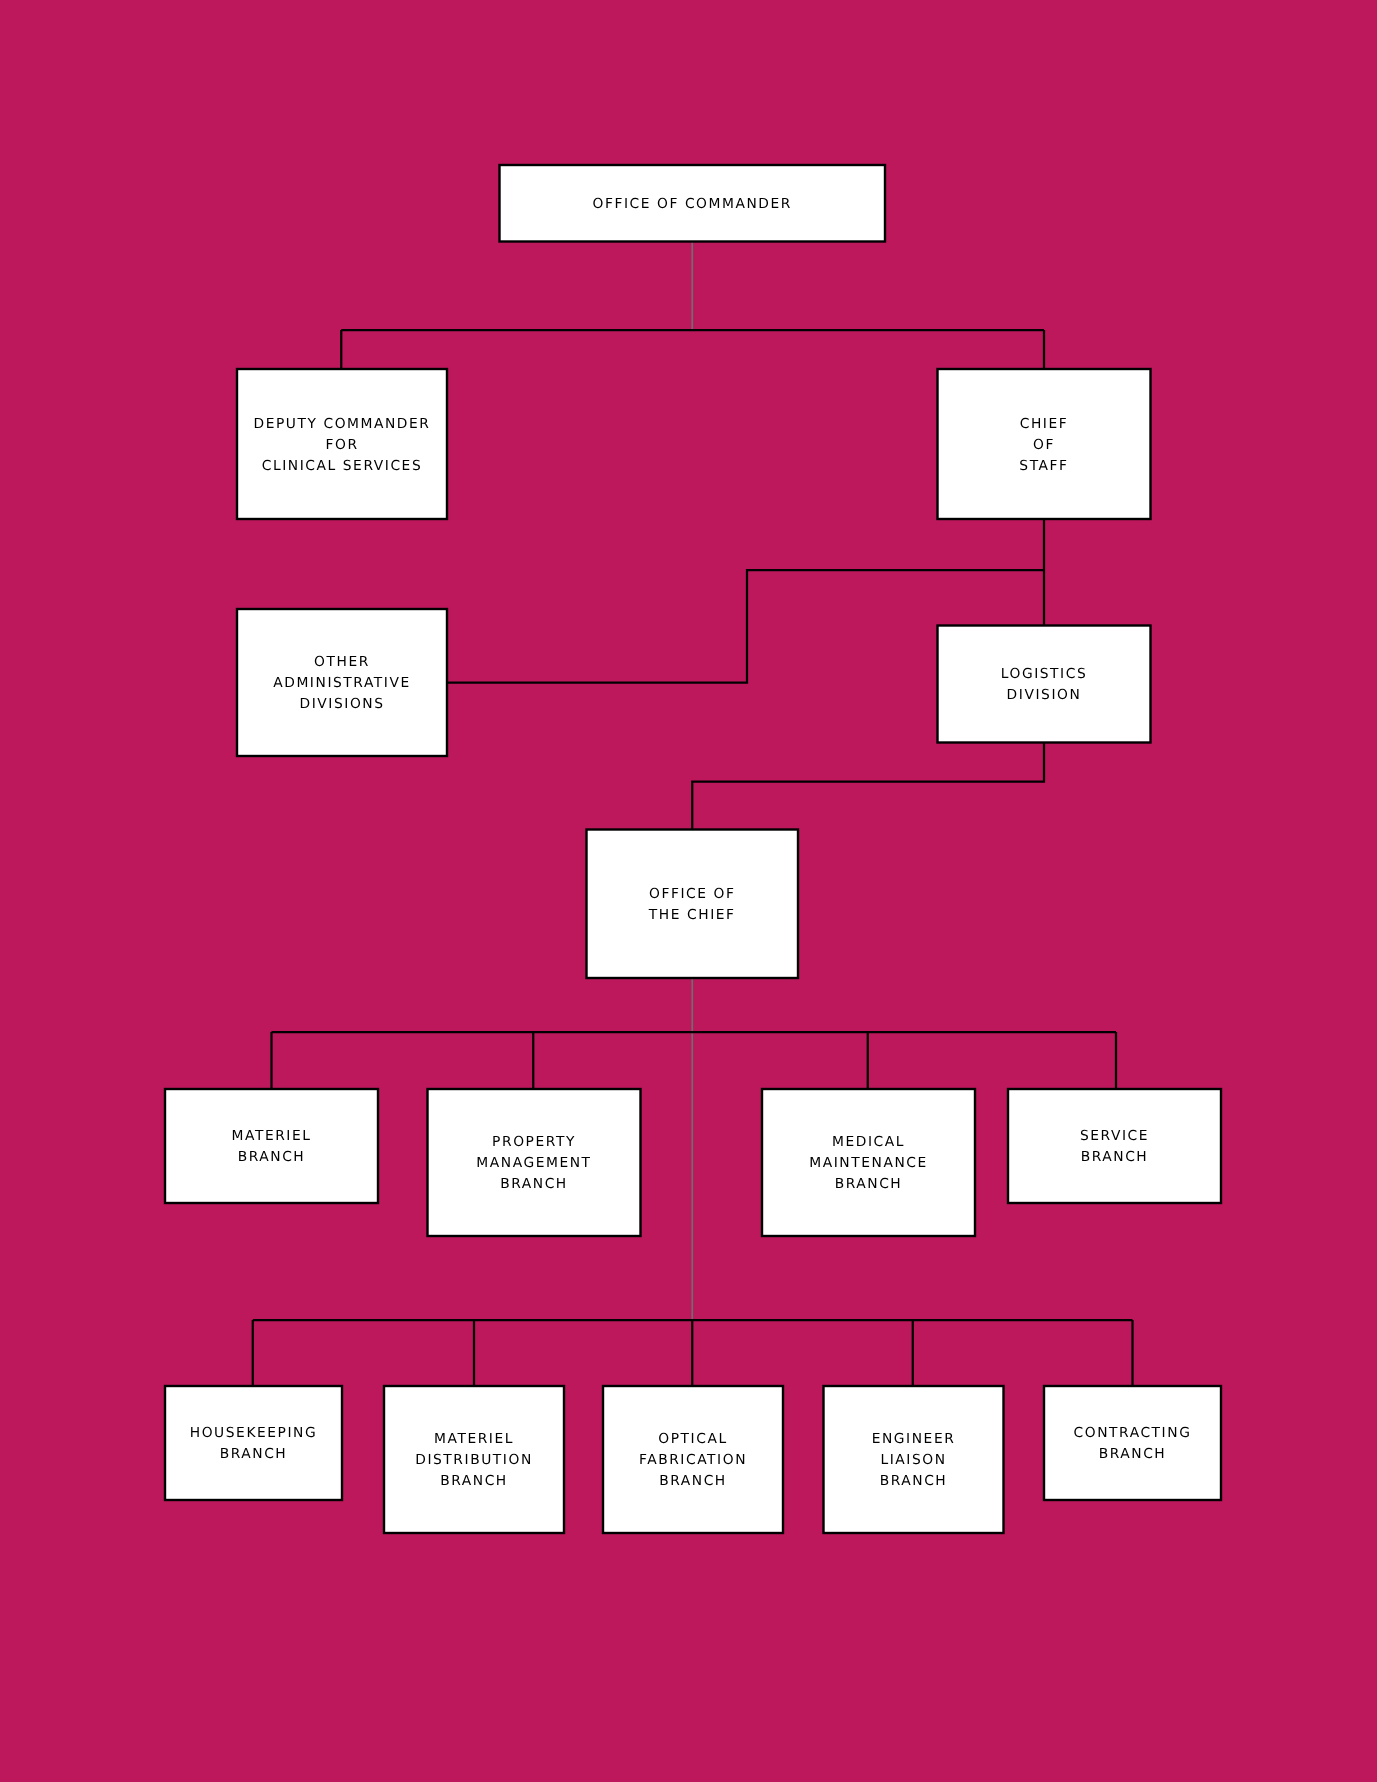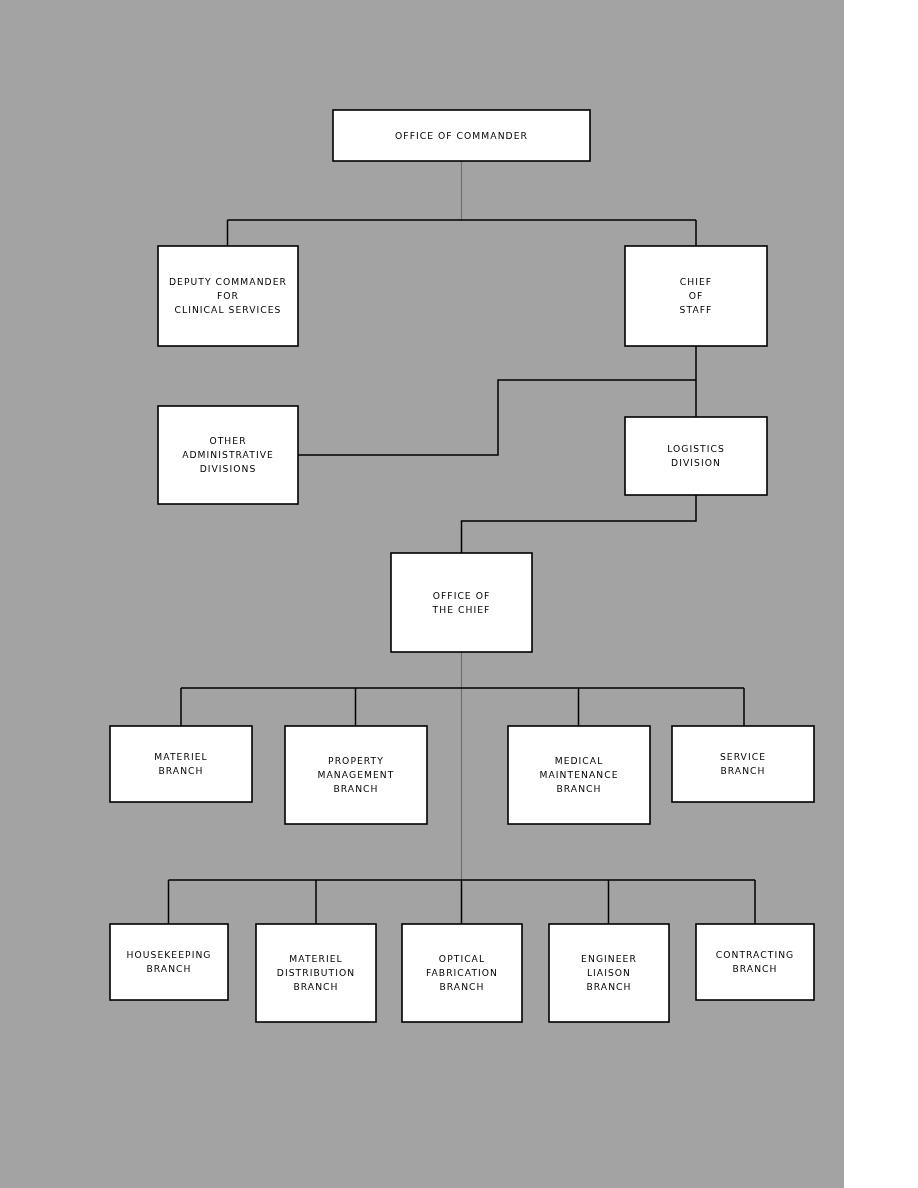--- a/index.html
+++ b/index.html
@@ -6,23 +6,23 @@
   html, body {
     margin: 0;
     padding: 0;
     background: #ffffff;
   }
   body {
     font-family: "DejaVu Sans", sans-serif;
   }
   #chart-root {
     position: relative;
-    width: 844px;
+    width: 918px;
     height: 1188px;
-    background: #a3a3a3;
+    background: #be185d;
     overflow: hidden;
   }
   #org-svg {
     position: absolute;
     top: 0;
     left: 0;
     width: 918px;
     height: 1188px;
     display: block;
   }

